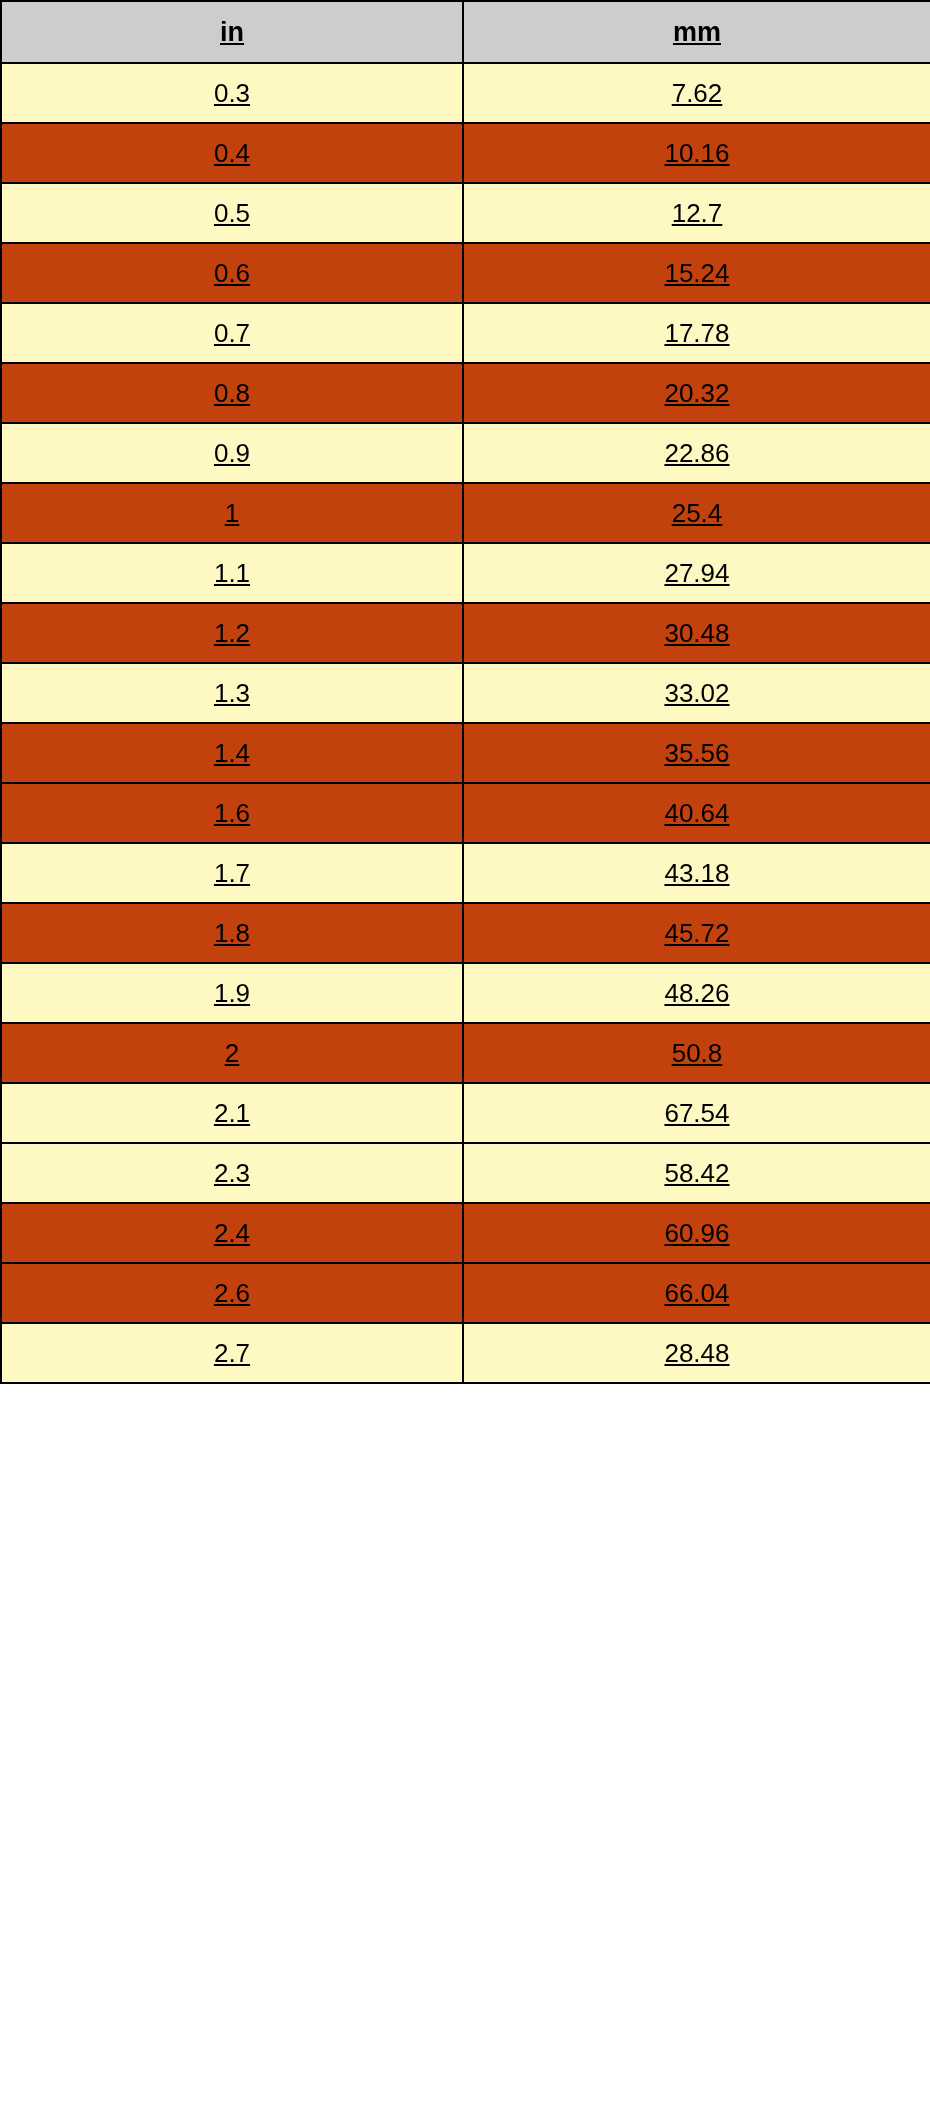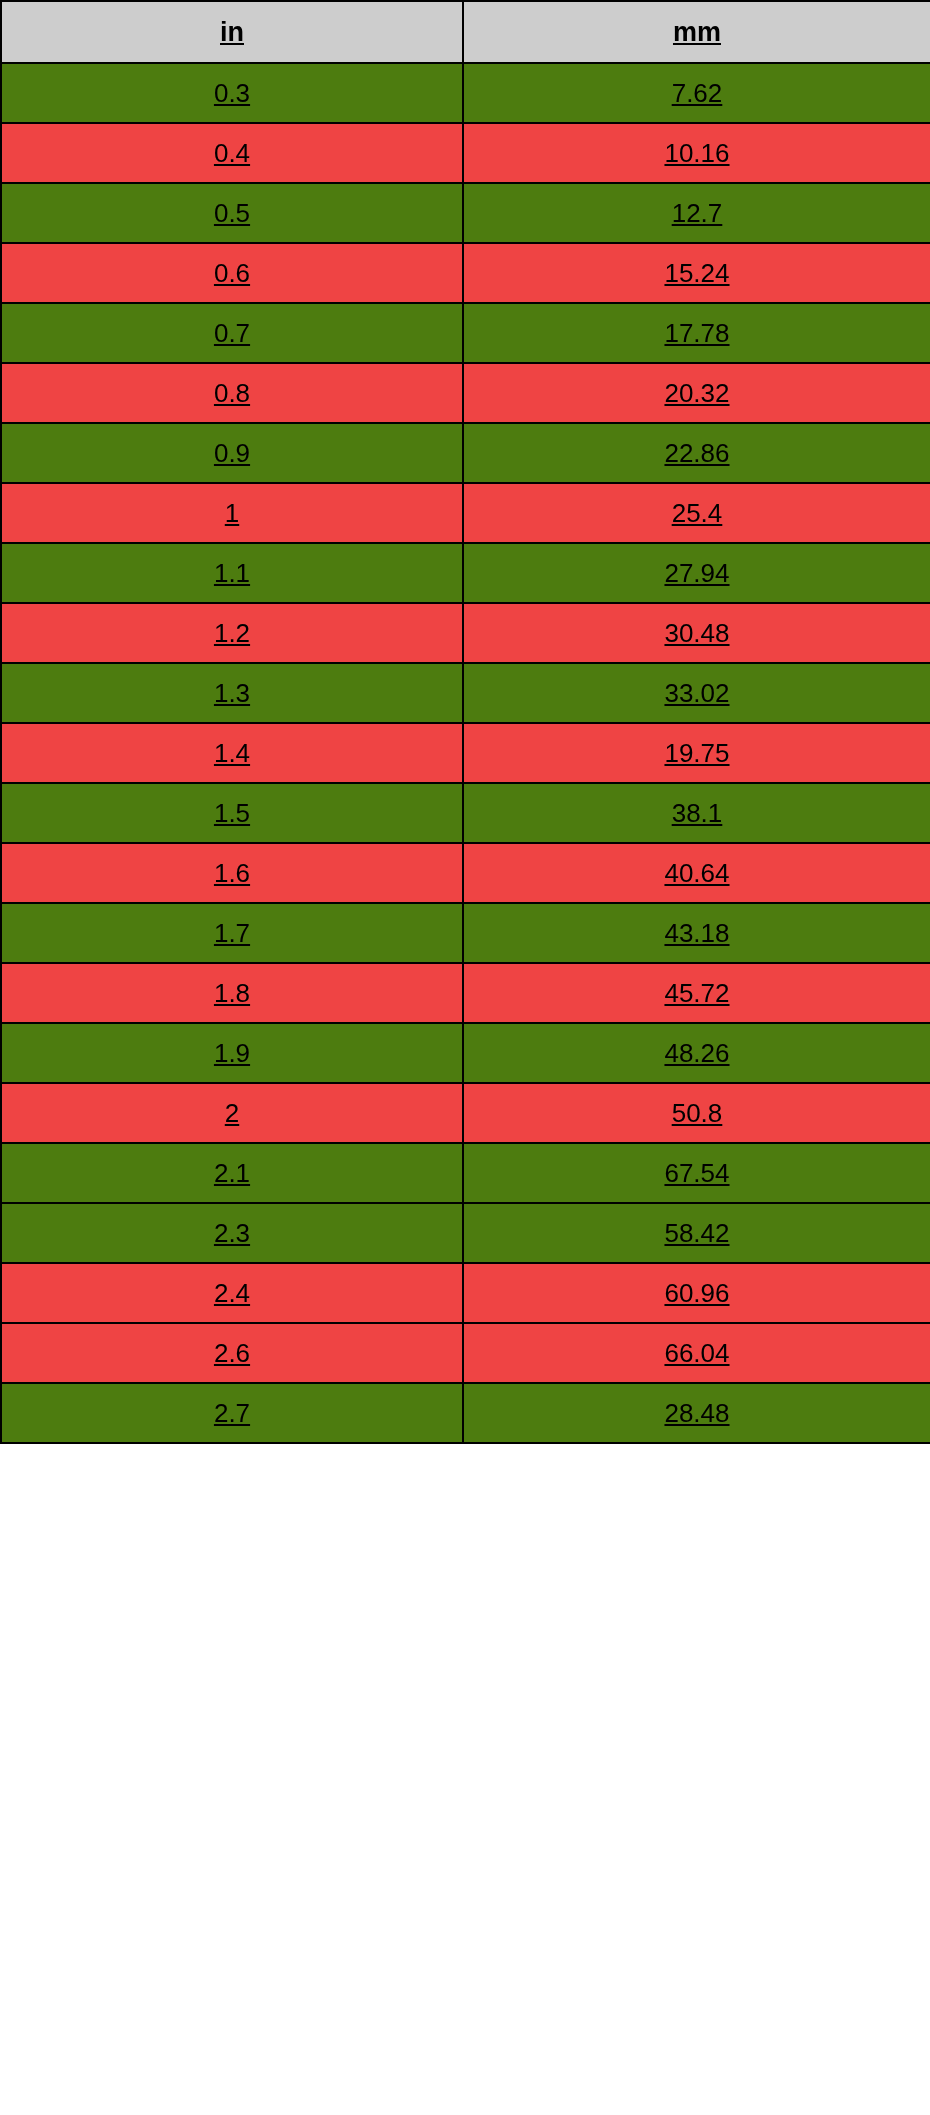--- a/index.html
+++ b/index.html
@@ -39,25 +39,25 @@
     font-size: 27px;
     font-weight: bold;
     line-height: 60px;
   }
 
   .conversion-table tbody td {
     height: 58px;
     font-size: 26px;
     font-weight: normal;
     line-height: 58px;
-    background: #4d7c0f;
+    background: #fef9c3;
   }
 
   .conversion-table tbody tr.alt td {
-    background: #ef4444;
+    background: #c2410c;
   }
 </style>
 </head>
 <body>
 
 <table class="conversion-table">
   <colgroup>
     <col class="col-in">
     <col class="col-mm">
   </colgroup>
@@ -107,25 +107,21 @@
       <tr class="alt">
         <td>1.2</td>
         <td>30.48</td>
       </tr>
       <tr>
         <td>1.3</td>
         <td>33.02</td>
       </tr>
       <tr class="alt">
         <td>1.4</td>
-        <td>19.75</td>
-      </tr>
-      <tr>
-        <td>1.5</td>
-        <td>38.1</td>
+        <td>35.56</td>
       </tr>
       <tr class="alt">
         <td>1.6</td>
         <td>40.64</td>
       </tr>
       <tr>
         <td>1.7</td>
         <td>43.18</td>
       </tr>
       <tr class="alt">

